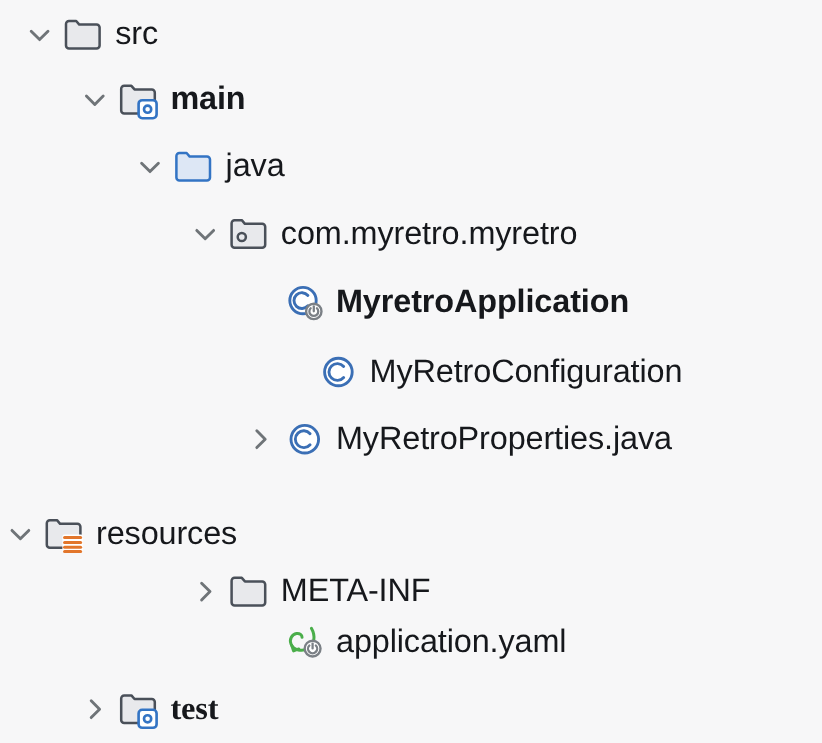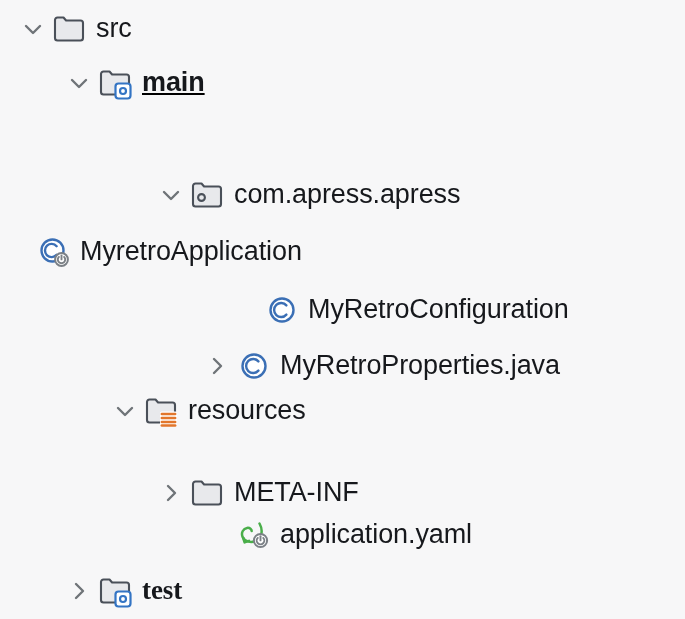--- a/index.html
+++ b/index.html
@@ -64,50 +64,63 @@
           <path d="M10 14 L17 21 L24 14" fill="none" stroke="#6f7478" stroke-width="2.4" stroke-linecap="round" stroke-linejoin="round"></path>
         </svg>
       </span>
       <span class="icon">
         <svg viewBox="0 0 40 40" aria-hidden="true">
           <path d="M5 11 a2.5 2.5 0 0 1 2.5-2.5 h6 l2.6 3 h14.4 a2.5 2.5 0 0 1 2.5 2.5 v15 a2.5 2.5 0 0 1 -2.5 2.5 h-23 a2.5 2.5 0 0 1 -2.5 -2.5 z" fill="#e8e9ec" stroke="#4a5059" stroke-width="2.1" stroke-linejoin="round"></path>
         </svg>
       </span>
       <span class="label">src</span>
     </div>
-    <div class="row" style="top: 54px; padding-left: 62px; text-decoration: underline;">
+    <div class="row" style="top: 54px; padding-left: 62px;">
       <span class="twisty">
         <svg viewBox="0 0 34 34" aria-hidden="true">
           <path d="M10 14 L17 21 L24 14" fill="none" stroke="#6f7478" stroke-width="2.4" stroke-linecap="round" stroke-linejoin="round"></path>
         </svg>
       </span>
       <span class="icon">
         <svg viewBox="0 0 40 40" aria-hidden="true">
           <path d="M5 11 a2.5 2.5 0 0 1 2.5-2.5 h6 l2.6 3 h14.4 a2.5 2.5 0 0 1 2.5 2.5 v15 a2.5 2.5 0 0 1 -2.5 2.5 h-23 a2.5 2.5 0 0 1 -2.5 -2.5 z" fill="#e8e9ec" stroke="#4a5059" stroke-width="2.1" stroke-linejoin="round"></path>
           <rect x="19.5" y="20.5" width="15" height="15" rx="3" fill="#ffffff" stroke="#3374c4" stroke-width="2.2"></rect>
           <circle cx="27" cy="28" r="3" fill="none" stroke="#3374c4" stroke-width="2.2"></circle>
         </svg>
       </span>
       <span class="label bold">main</span>
     </div>
+    <div class="row" style="top: 110px; padding-left: 108px;">
+      <span class="twisty">
+        <svg viewBox="0 0 34 34" aria-hidden="true">
+          <path d="M10 14 L17 21 L24 14" fill="none" stroke="#6f7478" stroke-width="2.4" stroke-linecap="round" stroke-linejoin="round"></path>
+        </svg>
+      </span>
+      <span class="icon">
+        <svg viewBox="0 0 40 40" aria-hidden="true">
+          <path d="M5 11 a2.5 2.5 0 0 1 2.5-2.5 h6 l2.6 3 h14.4 a2.5 2.5 0 0 1 2.5 2.5 v15 a2.5 2.5 0 0 1 -2.5 2.5 h-23 a2.5 2.5 0 0 1 -2.5 -2.5 z" fill="#dde7f5" stroke="#3374c4" stroke-width="2.1" stroke-linejoin="round"></path>
+        </svg>
+      </span>
+      <span class="label">java</span>
+    </div>
     <div class="row" style="top: 166px; padding-left: 154px;">
       <span class="twisty">
         <svg viewBox="0 0 34 34" aria-hidden="true">
           <path d="M10 14 L17 21 L24 14" fill="none" stroke="#6f7478" stroke-width="2.4" stroke-linecap="round" stroke-linejoin="round"></path>
         </svg>
       </span>
       <span class="icon">
         <svg viewBox="0 0 40 40" aria-hidden="true">
           <path d="M5 11 a2.5 2.5 0 0 1 2.5-2.5 h6 l2.6 3 h14.4 a2.5 2.5 0 0 1 2.5 2.5 v15 a2.5 2.5 0 0 1 -2.5 2.5 h-23 a2.5 2.5 0 0 1 -2.5 -2.5 z" fill="#e8e9ec" stroke="#4a5059" stroke-width="2.1" stroke-linejoin="round"></path>
           <circle cx="13.5" cy="22.5" r="3.4" fill="none" stroke="#4a5059" stroke-width="2.1"></circle>
         </svg>
       </span>
-      <span class="label">com.apress.apress</span>
-    </div>
-    <div class="row" style="top: 223px; ">
+      <span class="label">com.myretro.myretro</span>
+    </div>
+    <div class="row" style="top: 223px; padding-left: 200px; font-weight: bold;">
       <span class="twisty empty"></span>
       <span class="icon">
         <svg viewBox="0 0 40 40" aria-hidden="true">
           <circle cx="18.5" cy="18.5" r="11" fill="#ffffff" stroke="#3b6fb5" stroke-width="2.4"></circle>
           <path d="M22.6 14.2 a6.6 6.6 0 1 0 0 8.6" fill="none" stroke="#3b6fb5" stroke-width="2.4" stroke-linecap="round"></path>
           <circle cx="27.5" cy="27.5" r="6.4" fill="#ffffff" stroke="#7b8086" stroke-width="2"></circle>
           <path d="M24.9 24.9 a3.7 3.7 0 1 0 5.2 0" fill="none" stroke="#7b8086" stroke-width="1.9" stroke-linecap="round"></path>
           <line x1="27.5" y1="23.4" x2="27.5" y2="27.4" stroke="#7b8086" stroke-width="1.9" stroke-linecap="round"></line>
         </svg>
       </span>
@@ -130,21 +143,21 @@
         </svg>
       </span>
       <span class="icon">
         <svg viewBox="0 0 40 40" aria-hidden="true">
           <circle cx="20" cy="20" r="11.5" fill="#ffffff" stroke="#3b6fb5" stroke-width="2.4"></circle>
           <path d="M24.4 15.4 a7 7 0 1 0 0 9.2" fill="none" stroke="#3b6fb5" stroke-width="2.4" stroke-linecap="round"></path>
         </svg>
       </span>
       <span class="label">MyRetroProperties.java</span>
     </div>
-    <div class="row" style="top: 382px; padding-left: 108px;">
+    <div class="row" style="top: 416px; ">
       <span class="twisty">
         <svg viewBox="0 0 34 34" aria-hidden="true">
           <path d="M10 14 L17 21 L24 14" fill="none" stroke="#6f7478" stroke-width="2.4" stroke-linecap="round" stroke-linejoin="round"></path>
         </svg>
       </span>
       <span class="icon">
         <svg viewBox="0 0 40 40" aria-hidden="true">
           <path d="M5 11 a2.5 2.5 0 0 1 2.5-2.5 h6 l2.6 3 h14.4 a2.5 2.5 0 0 1 2.5 2.5 v15 a2.5 2.5 0 0 1 -2.5 2.5 h-23 a2.5 2.5 0 0 1 -2.5 -2.5 z" fill="#e8e9ec" stroke="#4a5059" stroke-width="2.1" stroke-linejoin="round"></path>
           <rect x="18" y="20.5" width="17" height="15" rx="1.5" fill="#ffffff"></rect>
           <g stroke="#e2762b" stroke-width="2.5" stroke-linecap="round">

